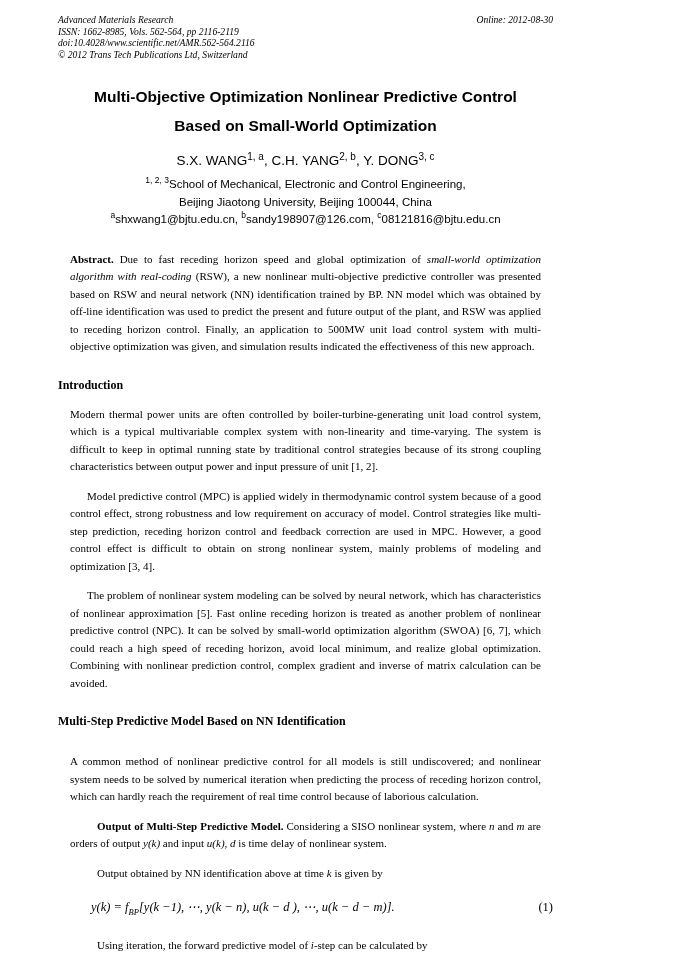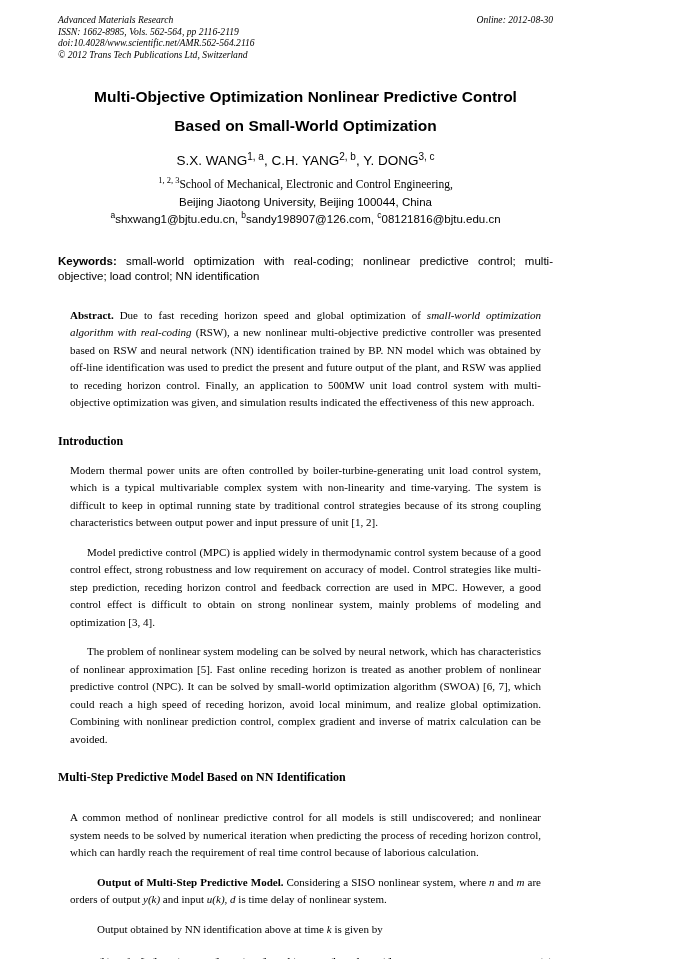--- a/index.html
+++ b/index.html
@@ -31,21 +31,21 @@
   
   .authors {
     font-family: "Liberation Sans", sans-serif;
     font-size: 13.5px; line-height: 16px; text-align: center; margin-top: 13px;
   }
   .authors sup { font-size: 10px; margin-top: 44px; }
   .affil {
     font-family: "Liberation Sans", sans-serif;
     font-size: 11.5px; line-height: 17.5px; text-align: center;
   }
-  .affil.first { margin-top: 7px; font-family: Liberation Serif, serif; }
+  .affil.first { margin-top: 7px; }
   .affil sup { font-size: 8.5px; }
 
   
   .keywords {
     font-family: "Liberation Sans", sans-serif;
     font-size: 11.5px; line-height: 15.5px;
     text-align: justify; margin: 25px 0 0 0;
   }
 
   
@@ -91,21 +91,20 @@
     <div>Multi-Objective Optimization Nonlinear Predictive Control</div>
     <div>Based on Small-World Optimization</div>
   </div>
 
   <div class="authors"><span>S.X. WANG</span><sup>1, a</sup><span>, C.H. YANG</span><sup>2, b</sup><span>, Y. DONG</span><sup>3, c</sup></div>
 
   <div class="affil first"><sup>1, 2, 3</sup><span>School of Mechanical, Electronic and Control Engineering,</span></div>
   <div class="affil">Beijing Jiaotong University, Beijing 100044, China</div>
   <div class="affil"><sup>a</sup><span>shxwang1@bjtu.edu.cn, </span><sup>b</sup><span>sandy198907@126.com, </span><sup>c</sup><span>08121816@bjtu.edu.cn</span></div>
 
-  <p class="keywords"><span class="b">Keywords: </span><span>small-world optimization with real-coding; nonlinear predictive control; multi-objective; load control; NN identification</span></p>
 
   <p class="body-p abstract"><span class="b">Abstract. </span><span>Due to fast receding horizon speed and global optimization of </span><span class="i">small-world optimization algorithm with real-coding</span><span> (RSW), a new nonlinear multi-objective predictive controller was presented based on RSW and neural network (NN) identification trained by BP. NN model which was obtained by off-line identification was used to predict the present and future output of the plant, and RSW was applied to receding horizon control. Finally, an application to 500MW unit load control system with multi-objective optimization was given, and simulation results indicated the effectiveness of this new approach.</span></p>
 
   <h2 class="sec-h">Introduction</h2>
   <p class="body-p">Modern thermal power units are often controlled by boiler-turbine-generating unit load control system, which is a typical multivariable complex system with non-linearity and time-varying. The system is difficult to keep in optimal running state by traditional control strategies because of its strong coupling characteristics between output power and input pressure of unit [1, 2].</p>
   <p class="body-p ind">Model predictive control (MPC) is applied widely in thermodynamic control system because of a good control effect, strong robustness and low requirement on accuracy of model. Control strategies like multi-step prediction, receding horizon control and feedback correction are used in MPC. However, a good control effect is difficult to obtain on strong nonlinear system, mainly problems of modeling and optimization [3, 4].</p>
   <p class="body-p ind">The problem of nonlinear system modeling can be solved by neural network, which has characteristics of nonlinear approximation [5]. Fast online receding horizon is treated as another problem of nonlinear predictive control (NPC). It can be solved by small-world optimization algorithm (SWOA) [6, 7], which could reach a high speed of receding horizon, avoid local minimum, and realize global optimization. Combining with nonlinear prediction control, complex gradient and inverse of matrix calculation can be avoided.</p>
 
   <h2 class="sec-h sec2">Multi-Step Predictive Model Based on NN Identification</h2>
   <p class="body-p">A common method of nonlinear predictive control for all models is still undiscovered; and nonlinear system needs to be solved by numerical iteration when predicting the process of receding horizon control, which can hardly reach the requirement of real time control because of laborious calculation.</p>

